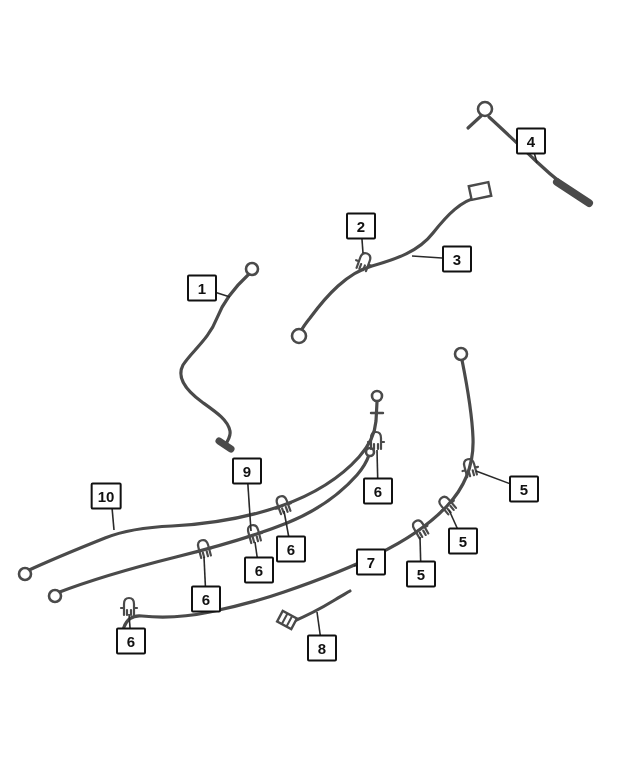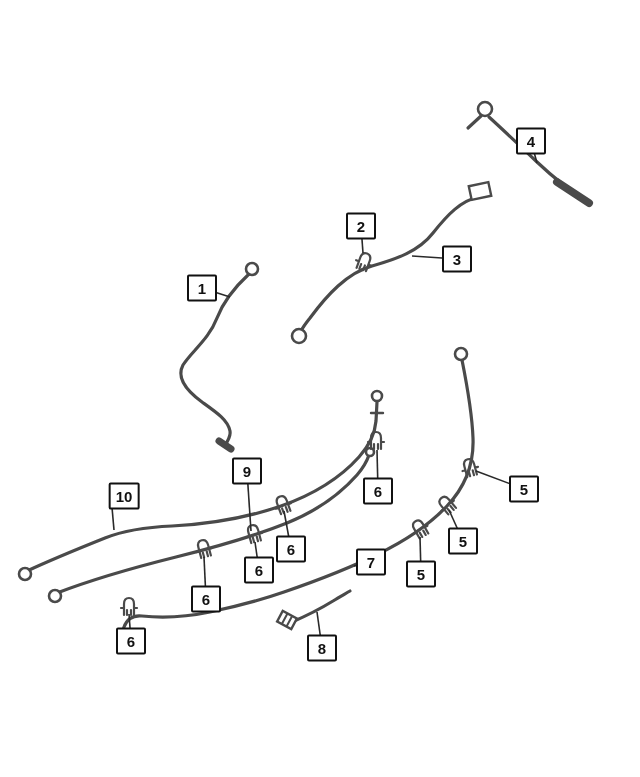--- a/index.html
+++ b/index.html
@@ -101,15 +101,15 @@
       <div class="callout" style="left: 463px; top: 541px; border-color: rgb(17, 17, 17);">5</div>
       <div class="callout" style="left: 421px; top: 574px; border-color: rgb(17, 17, 17);">5</div>
       <div class="callout" style="left: 378px; top: 491px; border-color: rgb(17, 17, 17);">6</div>
       <div class="callout" style="left: 291px; top: 549px; border-color: rgb(17, 17, 17);">6</div>
       <div class="callout" style="left: 259px; top: 570px; border-color: rgb(17, 17, 17);">6</div>
       <div class="callout" style="left: 206px; top: 599px; border-color: rgb(17, 17, 17);">6</div>
       <div class="callout" style="left: 131px; top: 641px; border-color: rgb(17, 17, 17);">6</div>
       <div class="callout" style="left: 371px; top: 562px; border-color: rgb(17, 17, 17);">7</div>
       <div class="callout" style="left: 322px; top: 648px; border-color: rgb(17, 17, 17);">8</div>
       <div class="callout" style="left: 247px; top: 471px; border-color: rgb(17, 17, 17);">9</div>
-      <div class="callout" style="left: 124px; top: 496px; border-color: rgb(17, 17, 17);">10</div>
+      <div class="callout" style="left: 106px; top: 496px; border-color: rgb(17, 17, 17);">10</div>
     </div>
 </div>
 
 </body></html>

